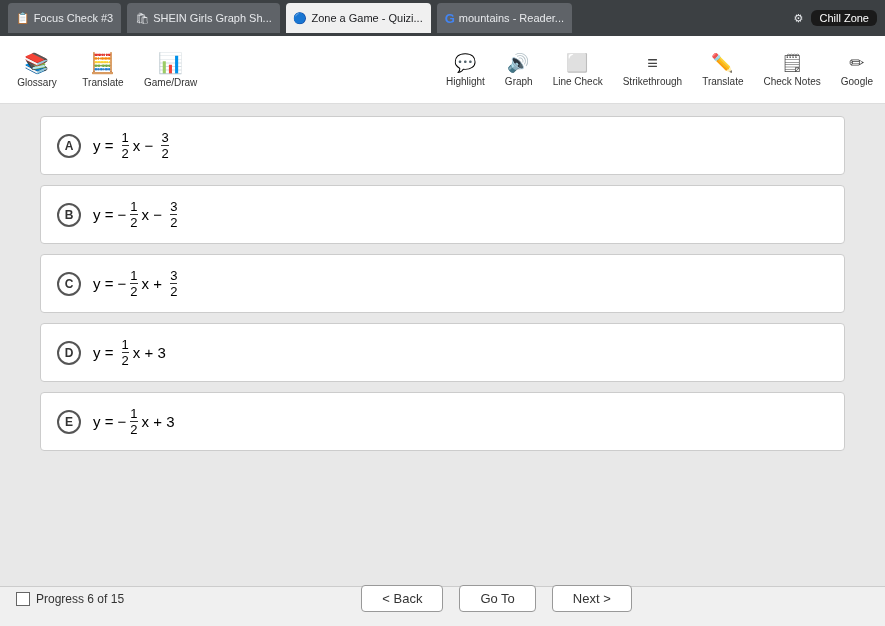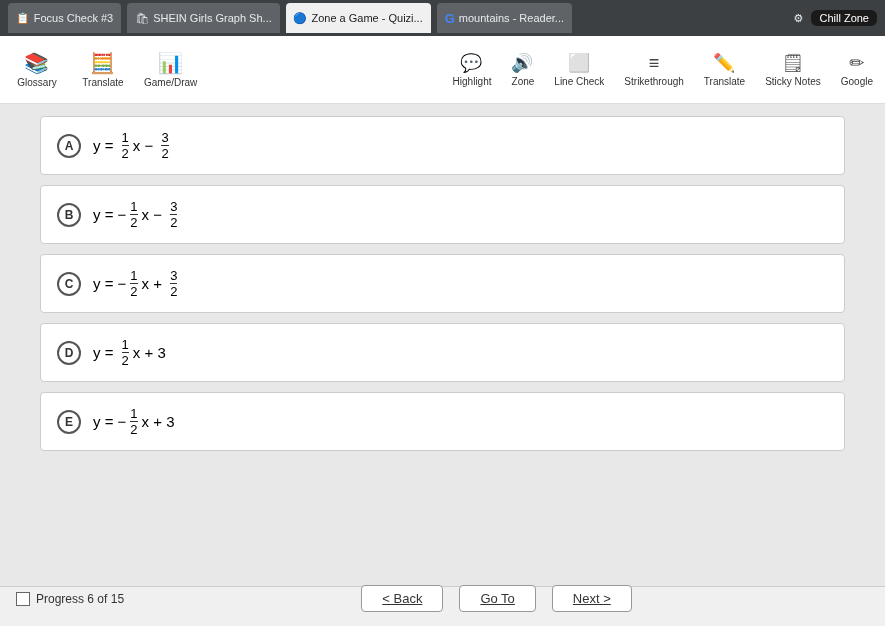--- a/index.html
+++ b/index.html
@@ -156,21 +156,20 @@
       gap: 16px;
     }
     .nav-btn {
       background: white;
       border: 1px solid #999;
       border-radius: 4px;
       padding: 5px 20px;
       font-size: 13px;
       cursor: pointer;
       color: #333;
-      text-decoration: underline;
     }
 
     .fraction {
       display: inline-flex;
       flex-direction: column;
       align-items: center;
       font-size: 13px;
       line-height: 1;
       vertical-align: middle;
       margin: 0 1px;
@@ -225,37 +224,37 @@
     <span>Game/Draw</span>
   </div>
   <div class="tool-spacer"></div>
   <div class="tool-right">
     <div class="tool-right-item">
       <span class="tool-right-icon">💬</span>
       <span>Highlight</span>
     </div>
     <div class="tool-right-item">
       <span class="tool-right-icon">🔊</span>
-      <span>Zone</span>
+      <span>Graph</span>
     </div>
     <div class="tool-right-item">
       <span class="tool-right-icon">⬜</span>
       <span>Line Check</span>
     </div>
     <div class="tool-right-item">
       <span class="tool-right-icon">≡</span>
       <span>Strikethrough</span>
     </div>
     <div class="tool-right-item">
       <span class="tool-right-icon">✏️</span>
       <span>Translate</span>
     </div>
     <div class="tool-right-item">
       <span class="tool-right-icon">🗒</span>
-      <span>Sticky Notes</span>
+      <span>Check Notes</span>
     </div>
     <div class="tool-right-item">
       <span class="tool-right-icon">✏</span>
       <span>Google</span>
     </div>
   </div>
 </div>
 
 <div class="main-content">
 

